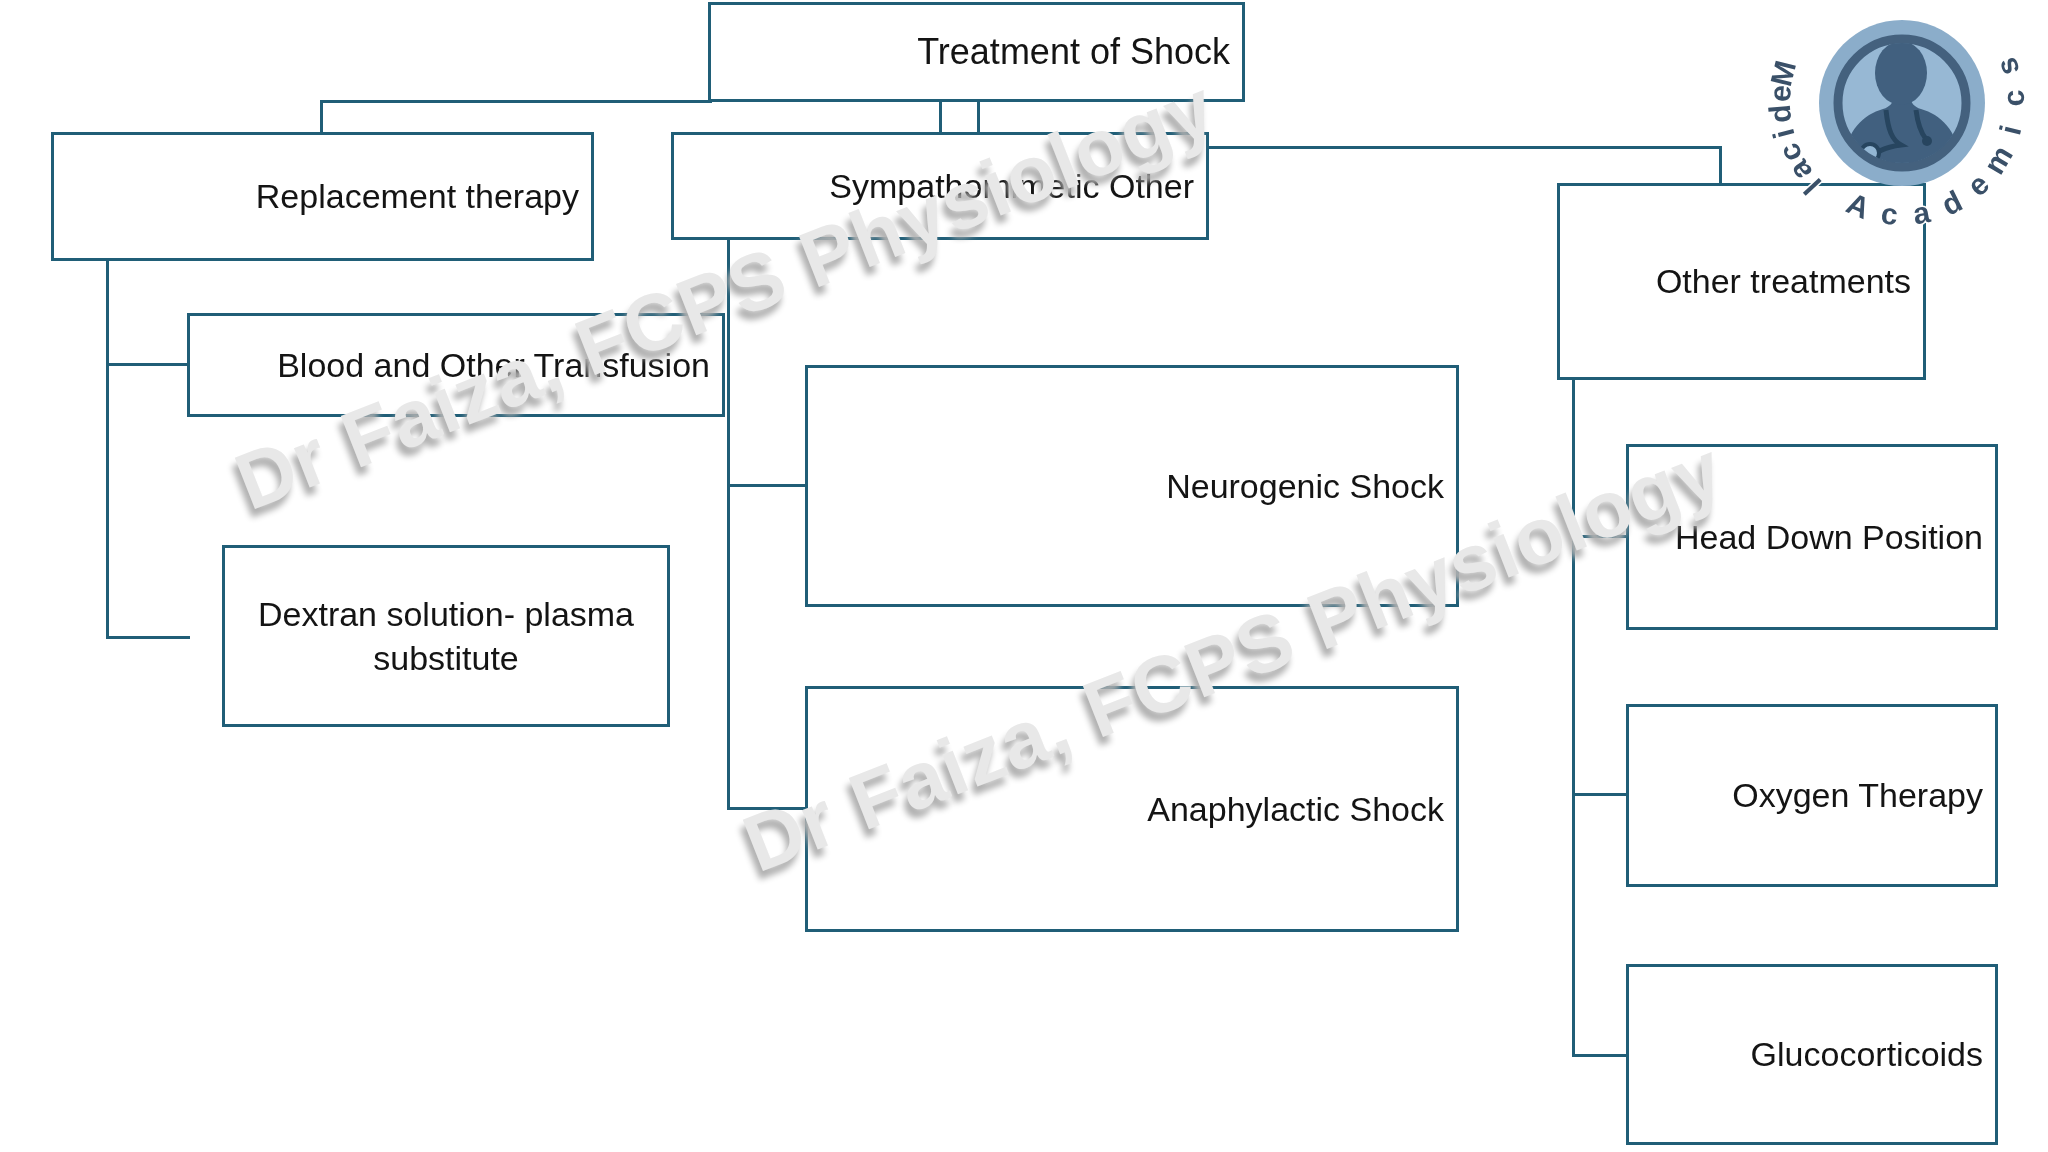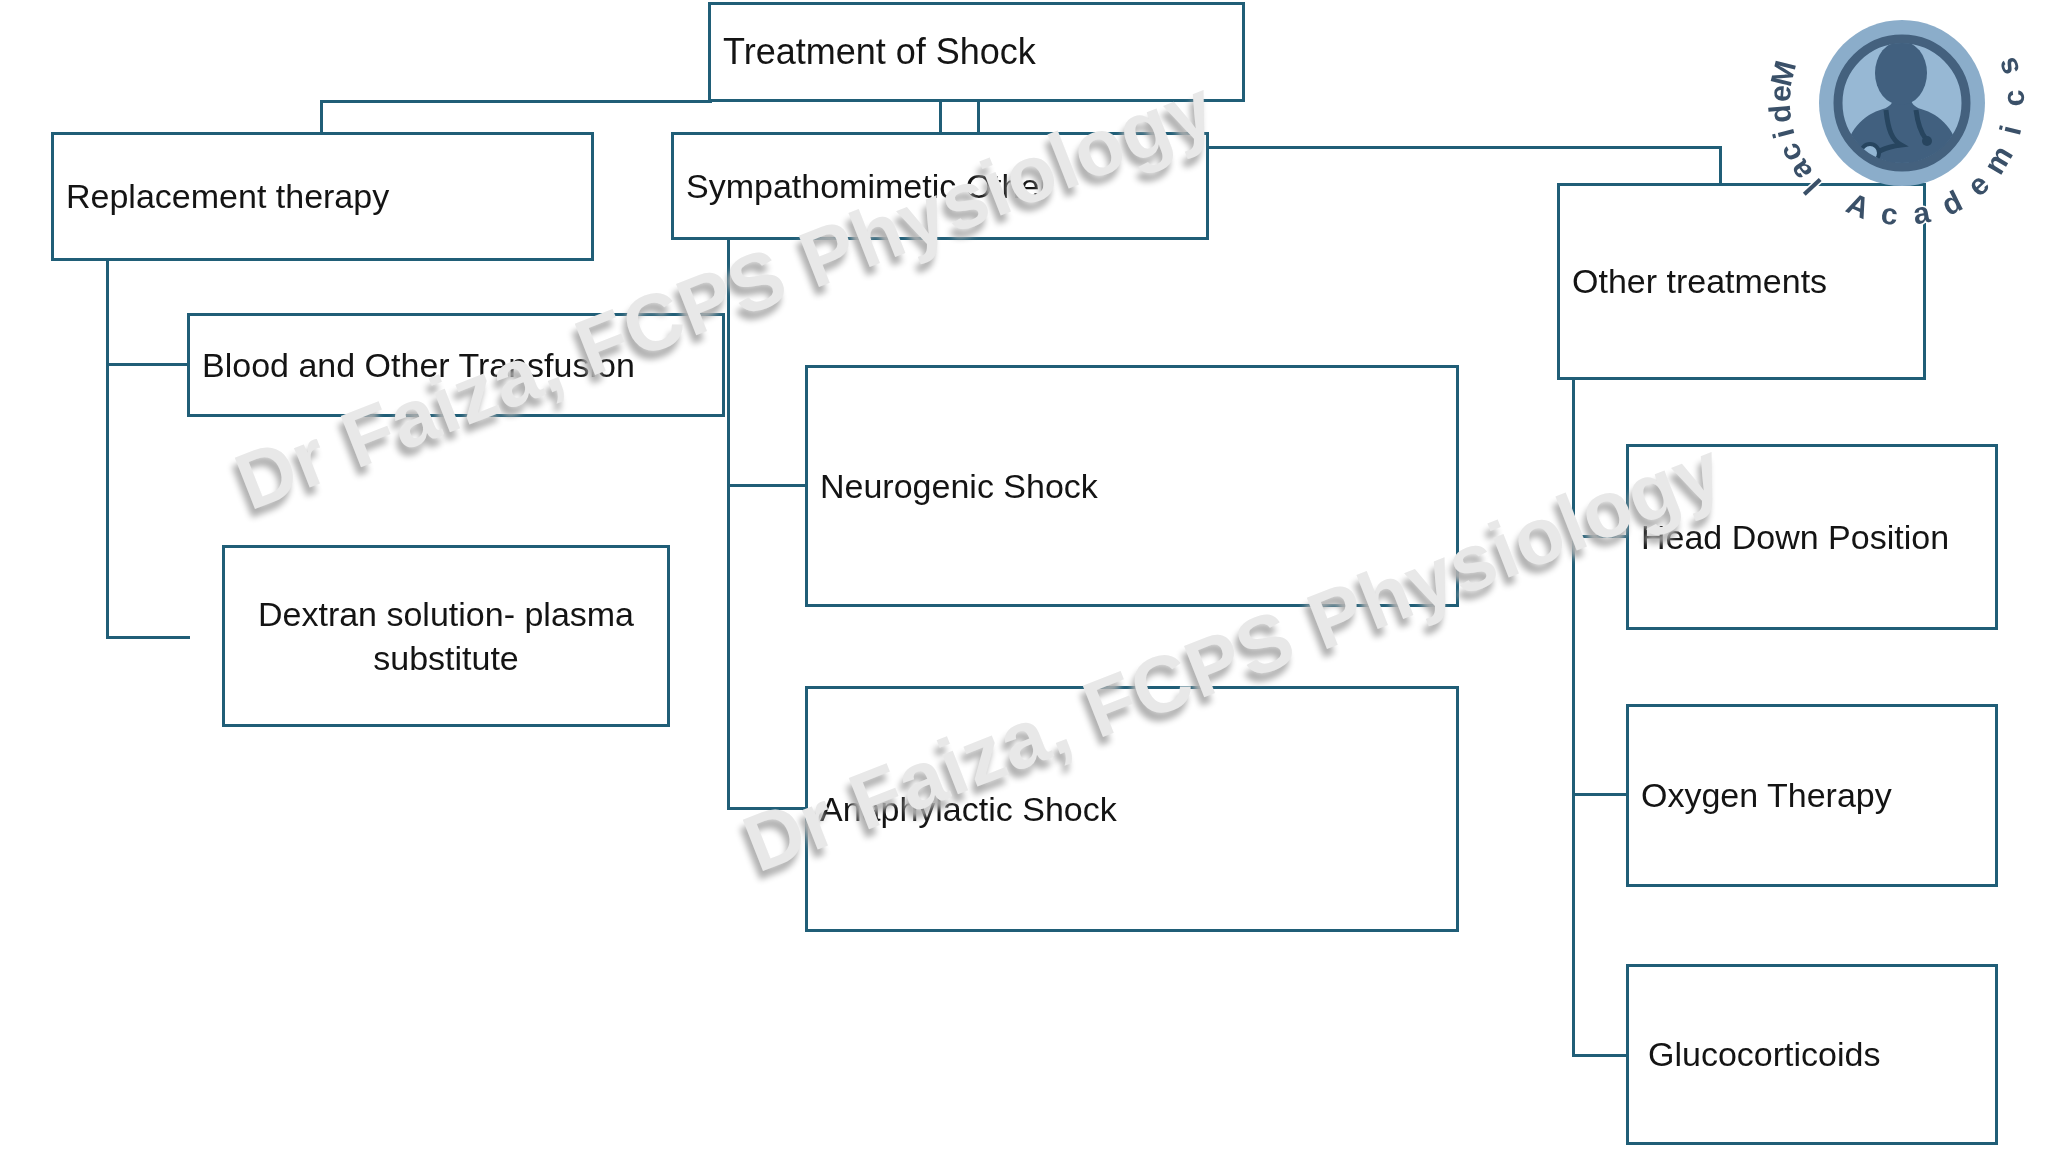--- a/index.html
+++ b/index.html
@@ -6,21 +6,21 @@
     --line:#205e77;
     --label:#141414;
   }
   html,body{margin:0;padding:0;background:#fff;}
   .canvas{
     position:relative;width:2048px;height:1152px;background:#fff;overflow:hidden;
     font-family:"Liberation Sans", sans-serif;
   }
   .node{
     position:absolute;box-sizing:border-box;border:3px solid var(--line);
-    background:#fff;display:flex;align-items:center;justify-content:flex-start;
+    background:#fff;display:flex;align-items:center;justify-content:flex-end;
     text-align:center;font-size:34px;color:var(--label);line-height:1.3;
     padding:0 12px;z-index:2;
   }
   .node.title{font-size:36px;}
   .hline,.vline{position:absolute;background:var(--line);z-index:1;}
   .hline{height:3px;}
   .vline{width:3px;}
   .wm{
     position:absolute;white-space:nowrap;font-weight:bold;font-size:80px;
     letter-spacing:1px;color:#e8e8e8;

